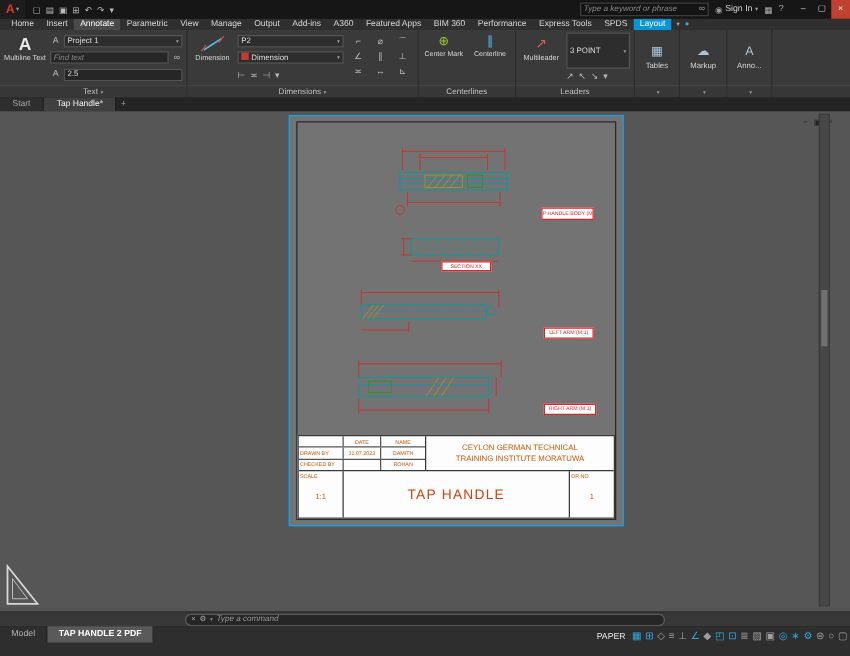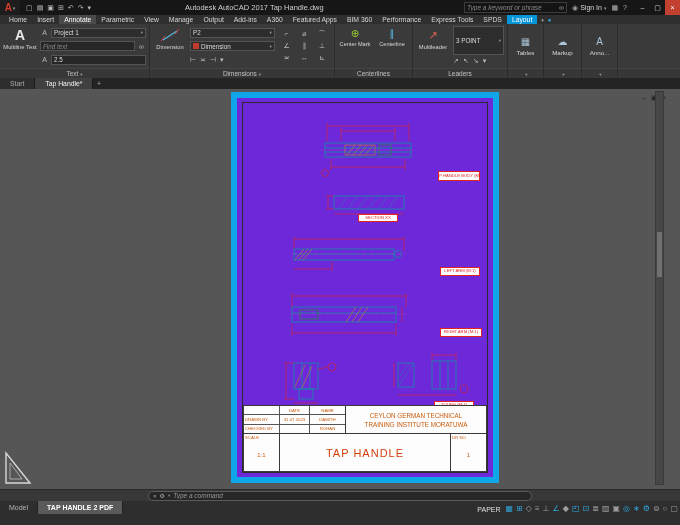--- a/index.html
+++ b/index.html
@@ -75,21 +75,21 @@
 
   
   .file-tabs { height:11px; background:#242424; display:flex; align-items:stretch; font-size:6.8px; }
   .ftab { padding:0 10px; line-height:11px; color:#a8a8a8; background:#2e2e2e; border-right:1px solid #1a1a1a; }
   .ftab.active { background:#404040; color:#f2f2f2; }
   .ftab-new { width:11px; line-height:11px; text-align:center; color:#a8a8a8; }
 
   
   .drawing-area { height:400px; position:relative; background:#565656; }
   .vp-controls { position:absolute; top:5px; right:14px; display:flex; gap:5px; font-size:6.5px; color:#222; }
-  .paper { position:absolute; left:231px; top:3px; width:268px; height:391px; background:#6d28d9; border:6px solid #0ea5e9; }
+  .paper { position:absolute; left:231px; top:3px; width:268px; height:329px; background:#737373; border:1px solid #0ea5e9; }
   .margin-frame { position:absolute; left:5px; top:4px; right:5px; bottom:4px; border:1px solid #2b2b2b; }
   .views { position:absolute; left:0; top:0; width:268px; height:317px; }
   .views .dim { stroke:#e02222; stroke-width:0.6; fill:none; }
   .views .part { stroke:#009e9e; stroke-width:0.7; fill:none; }
   .views .part2 { stroke:#12a112; stroke-width:0.6; fill:none; }
   .views .hatch { stroke:#c2a000; stroke-width:0.5; fill:none; }
   .views .hatchc { stroke:#009e9e; stroke-width:0.4; fill:none; }
   .views .center { stroke:#c03fc0; stroke-width:0.4; stroke-dasharray:5,2; fill:none; }
   .dlabel { position:absolute; border:1px solid #e02222; color:#e02222; background:#ffffff; font-size:4.2px; line-height:1; display:flex; align-items:center; justify-content:center; white-space:nowrap; overflow:hidden; padding:1px; }
   
@@ -142,21 +142,20 @@
     </div>
     <div class="qat">
       <span>▢</span>
       <span>▤</span>
       <span>▣</span>
       <span>⊞</span>
       <span>↶</span>
       <span>↷</span>
       <span>▾</span>
     </div>
-    <div class="title-text">Autodesk AutoCAD 2017   Tap Handle.dwg</div>
     <div class="tb-right">
       <div class="search">
         <input placeholder="Type a keyword or phrase" style="">
         <span class="bino">∞</span>
       </div>
       <div class="signin">
         <span class="usr">◉</span>
         <span>Sign In</span>
         <span class="cr">▾</span>
       </div>

